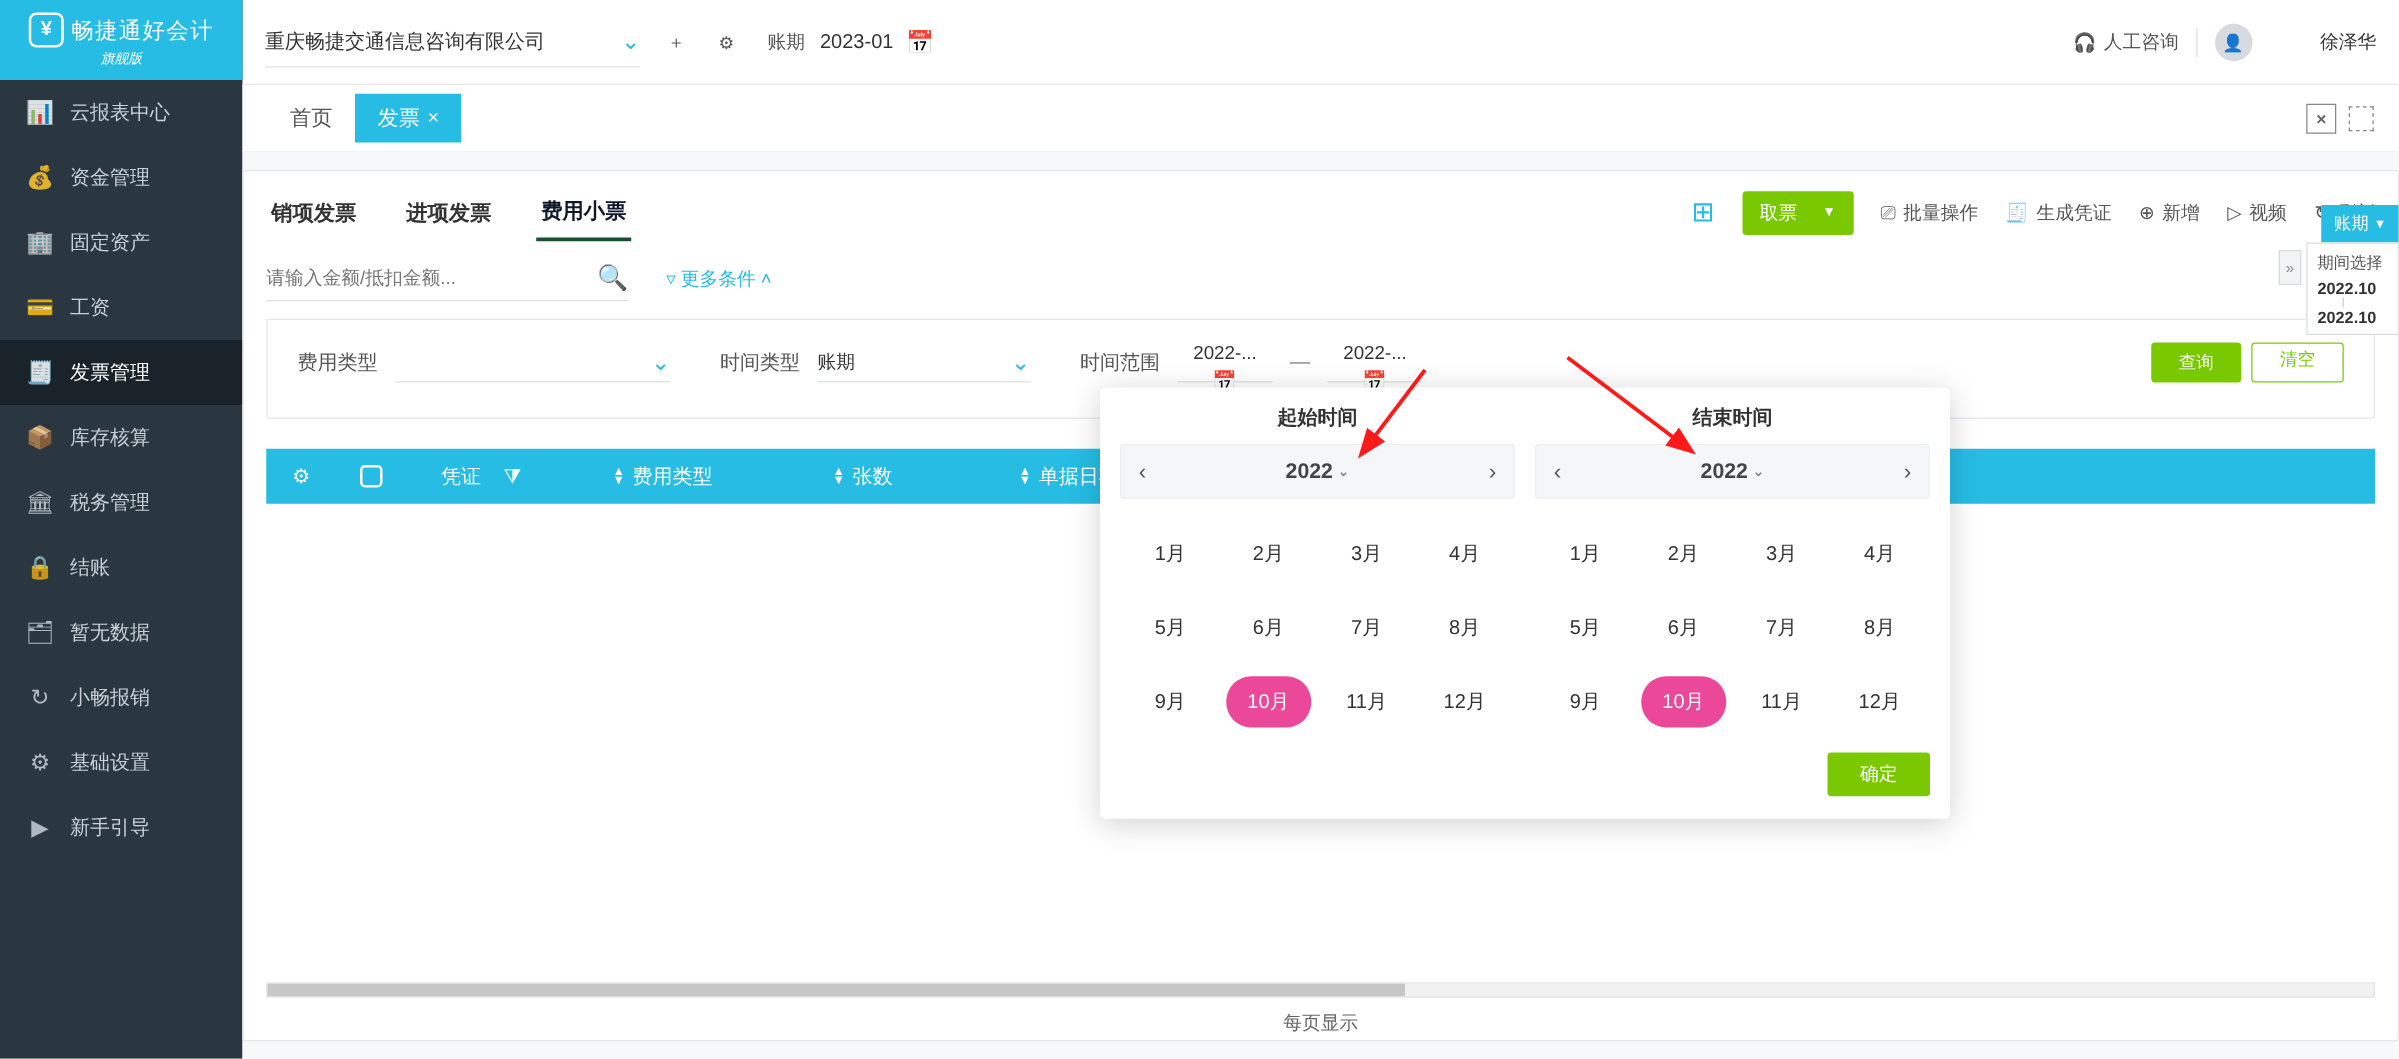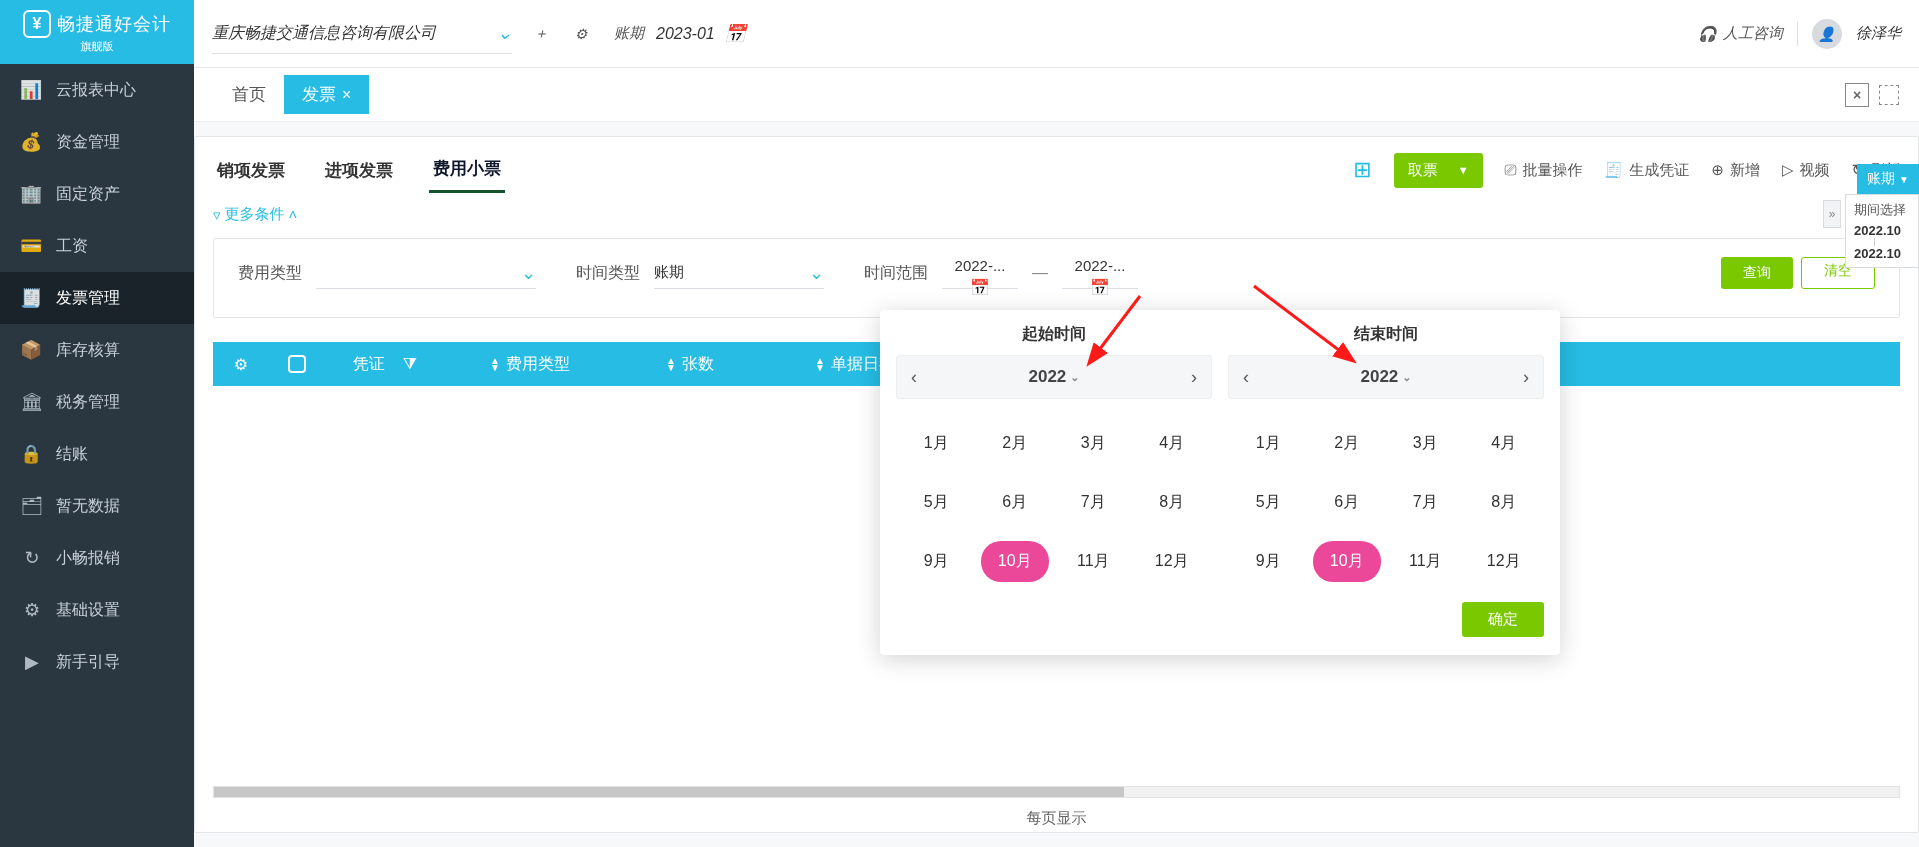--- a/index.html
+++ b/index.html
@@ -4,38 +4,38 @@
 <style>
 * { margin: 0; padding: 0; box-sizing: border-box; font-family: "Microsoft YaHei", sans-serif; }
 body { background: #fff; font-size: 14px; color: #333; position: relative; width: 1919px; height: 847px; overflow: hidden; }
 
 
 .sidebar { position: absolute; left: 0; top: 0; width: 194px; height: 100%; background: #2a3640; color: #c8d0d8; }
 .logo-block { background: #26bce4; height: 64px; display: flex; flex-direction: column; align-items: center; justify-content: center; color: #fff; }
 .logo-row { display: flex; align-items: center; gap: 6px; }
 .logo-mark { width: 28px; height: 28px; border: 2.5px solid #fff; border-radius: 6px; display: flex; align-items: center; justify-content: center; font-weight: bold; font-size: 16px; }
 .logo-text { font-size: 18px; letter-spacing: 1px; }
-.logo-sub { font-size: 11px; margin-top: 1px; }
+.logo-sub { font-size: 11px; margin-top: 1px; font-style: italic; }
 .nav-item { display: flex; align-items: center; gap: 14px; padding: 0 22px; height: 52px; cursor: pointer; font-size: 16px; }
 .nav-item.active { background: #1a232a; color: #fff; }
 .nav-icon { width: 20px; height: 20px; display: flex; align-items: center; justify-content: center; font-size: 18px; opacity: .85; }
 
 
-.topbar { position: absolute; left: 194px; right: 0; top: 0; height: 68px; border-bottom: 1px solid #e6e8ea; display: flex; align-items: center; padding: 0 18px; font-style: italic; }
+.topbar { position: absolute; left: 194px; right: 0; top: 0; height: 68px; border-bottom: 1px solid #e6e8ea; display: flex; align-items: center; padding: 0 18px; }
 .company-sel { display: flex; align-items: center; gap: 10px; font-size: 16px; color: #333; width: 300px; border-bottom: 1px solid #dcdfe6; height: 40px; }
 .company-sel .chev { margin-left: auto; color: #26bce4; font-size: 18px; }
 .top-ico { width: 22px; height: 22px; color: #555; margin-left: 18px; cursor: pointer; display: flex; align-items: center; justify-content: center; }
 .period-label { margin-left: 22px; font-size: 15px; color: #555; }
 .period-val { margin-left: 12px; font-size: 16px; color: #333; }
 .period-cal { margin-left: 10px; color: #26bce4; font-size: 18px; }
 .top-right { margin-left: auto; display: flex; align-items: center; gap: 14px; }
 .top-right .consult { display: flex; align-items: center; gap: 6px; color: #555; font-size: 15px; }
 .top-right .divider { width: 1px; height: 24px; background: #dcdfe6; }
 .avatar { width: 30px; height: 30px; border-radius: 50%; background: #d7dbdf; display: flex; align-items: center; justify-content: center; color: #8b9299; }
-.username { font-size: 15px; color: #333; }
+.username { font-size: 15px; color: #333; margin-left: 40px; }
 
 
 .tabs-row { position: absolute; left: 194px; right: 0; top: 68px; height: 54px; background: #fff; display: flex; align-items: center; padding: 0 20px; border-bottom: 1px solid #eceef0; }
 .tab { padding: 8px 18px; font-size: 17px; color: #555; cursor: pointer; }
 .tab.active { background: #26bce4; color: #fff; display: flex; align-items: center; gap: 6px; }
 .tab-close { font-size: 16px; }
 .tabs-right { margin-left: auto; display: flex; align-items: center; gap: 10px; color: #666; }
 .tabs-right .box { width: 24px; height: 24px; border: 1px solid #888; display: flex; align-items: center; justify-content: center; font-weight: bold; cursor: pointer; }
 .expand-ic { border: 1px dashed #888; width: 20px; height: 20px; cursor: pointer; }
 
@@ -246,20 +246,24 @@
             <span>视频</span>
           </div>
         <div class="act">
             <span>↻</span>
             <span>刷新</span>
           </div>
       </div>
     </div>
 
     <div class="search-row">
+      <div class="search-box">
+        <input placeholder="请输入金额/抵扣金额..." style="">
+        <span class="mag">🔍</span>
+      </div>
       <div class="more-cond">
         <span>▿</span>
         <span>更多条件</span>
         <span>˄</span>
       </div>
     </div>
 
     <div class="filter-card">
       <div class="f-group">
         <span>费用类型</span>

